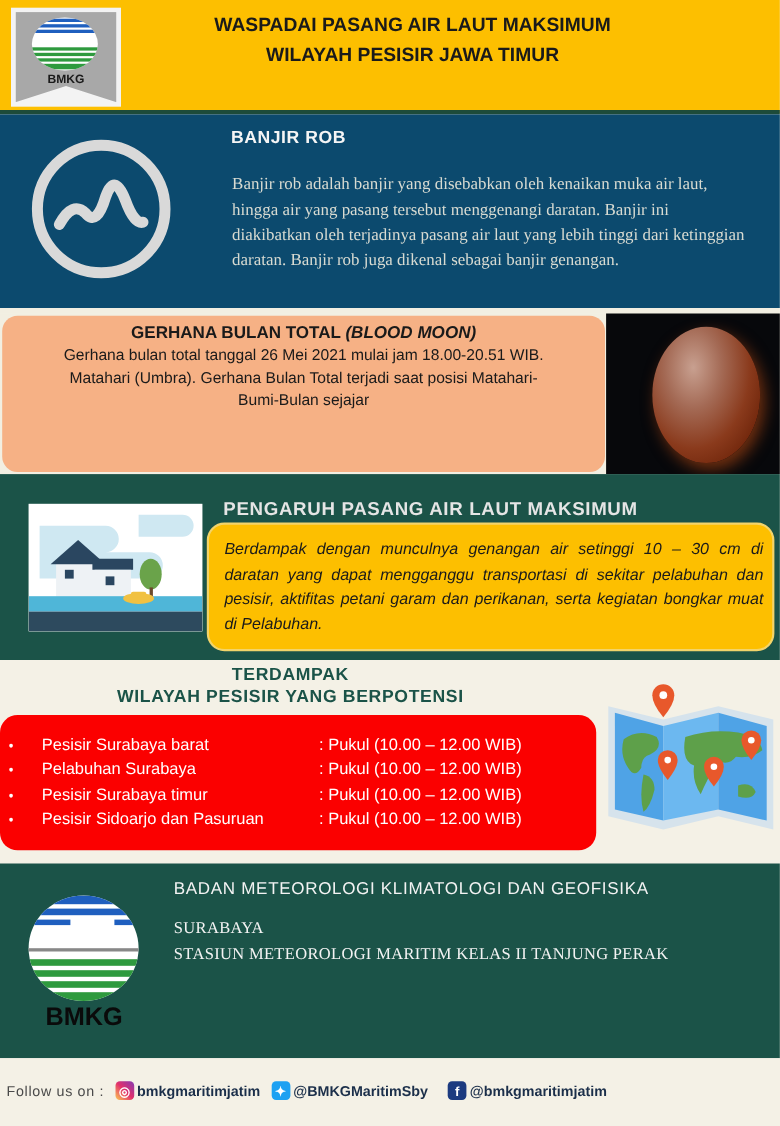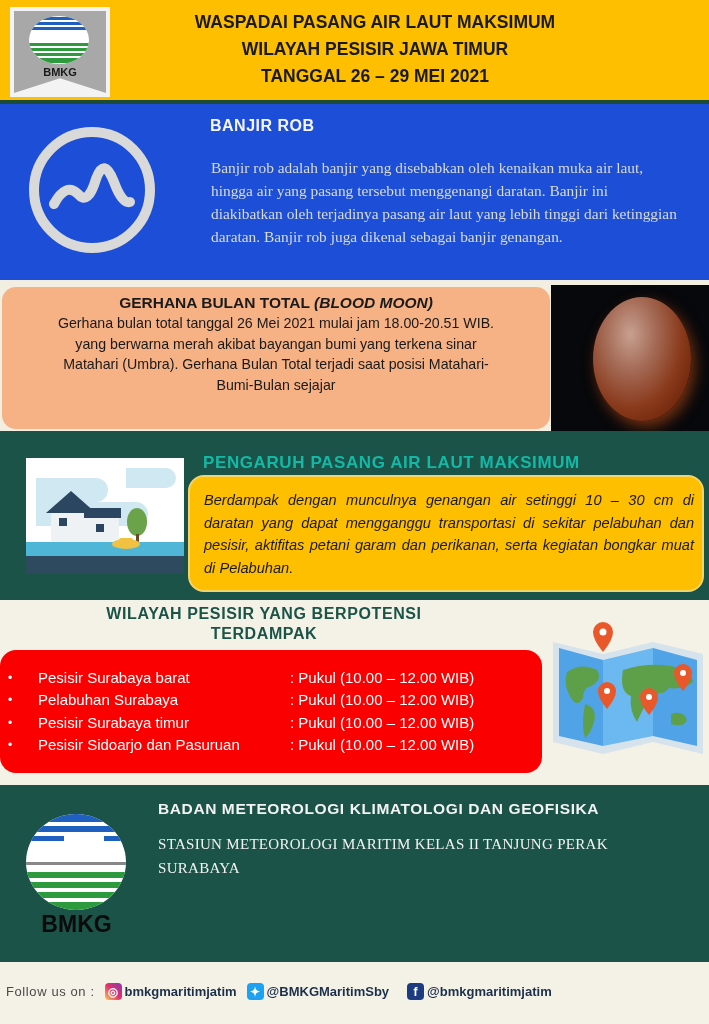--- a/index.html
+++ b/index.html
@@ -8,58 +8,58 @@
   
   .header { position: absolute; left: 0; top: 0; width: 709px; height: 103px; background: #fdbf00; }
   .header-logo { position: absolute; left: 10px; top: 7px; width: 100px; height: 90px; background: #f3f3f3; }
   .header-logo .shield { position: absolute; left: 4px; top: 4px; width: 92px; height: 82px; background: #a8a8a8; clip-path: polygon(0 0,100% 0,100% 100%,50% 82%,0 100%); }
   .header-logo .globe { position: absolute; left: 18px; top: 8px; width: 62px; height: 50px; }
   .header-logo .bmkg { position: absolute; left: 0; width: 100%; top: 59px; text-align: center; font-weight: bold; font-size: 11px; color: #1a1a1a; }
   .header-titles { position: absolute; left: 110px; top: 9px; width: 490px; text-align: center; color: #1a1a1a; font-weight: bold; font-size: 17.5px; line-height: 27px; padding-left: 40px; }
   .header-bar { position: absolute; left: 0; top: 100px; width: 709px; height: 4px; background: #1d4b3a; }
 
   
-  .sec-rob { position: absolute; left: 0; top: 104px; width: 709px; height: 176px; background: #1d4ed8; }
+  .sec-rob { position: absolute; left: 0; top: 104px; width: 709px; height: 176px; background: #0c4a6e; }
   .rob-icon { position: absolute; left: 26px; top: 20px; width: 132px; height: 132px; }
   .rob-title { position: absolute; left: 210px; top: 13px; color: #f5f5f5; font-weight: bold; font-size: 16px; letter-spacing: 0.5px; }
   .rob-body { position: absolute; left: 211px; top: 52px; width: 470px; color: #d8dbd2; font-family: "Liberation Serif", serif; font-size: 15.4px; line-height: 23px; }
   .rob-gap { position: absolute; left: 0; top: 280px; width: 709px; height: 5px; background: #f2efe2; }
 
   
   .sec-moon { position: absolute; left: 0; top: 285px; width: 709px; height: 146px; background: #f2efe2; }
   .moon-box { position: absolute; left: 2px; top: 2px; width: 548px; height: 142px; background: #f6b185; border-radius: 14px; text-align: center; color: #1a1a1a; }
   .moon-title { font-weight: bold; font-size: 15.5px; margin-top: 6px; line-height: 20px; }
   .moon-title i { font-style: italic; }
   .moon-body { font-size: 14.2px; line-height: 20.5px; padding: 0 10px; }
   .moon-photo { position: absolute; left: 551px; top: 0px; width: 158px; height: 146px; background: #07080b; overflow: hidden; }
   .moon-orb { position: absolute; left: 42px; top: 12px; width: 98px; height: 124px; border-radius: 50%;
     background: radial-gradient(ellipse at 38% 30%, #c8a090 0%, #a46a55 30%, #8a3a1c 60%, #6b2208 85%, #3a1204 100%); box-shadow: 4px 6px 14px rgba(200,80,20,0.55); }
 
   
   .sec-effect { position: absolute; left: 0; top: 431px; width: 709px; height: 169px; background: #1b5348; }
   .effect-img { position: absolute; left: 26px; top: 27px; width: 158px; height: 116px; background: #ffffff; overflow: hidden; }
-  .effect-title { position: absolute; left: 203px; top: 22px; color: #14b8a6; font-weight: bold; font-size: 17px; letter-spacing: 0.6px; }
+  .effect-title { position: absolute; left: 203px; top: 22px; color: #e5e5e5; font-weight: bold; font-size: 17px; letter-spacing: 0.6px; }
   .effect-box { position: absolute; left: 188px; top: 44px; width: 516px; height: 117px; background: #fdbf00; border-radius: 16px; border: 2px solid #f3d46a; font-style: italic; }
   .effect-body { position: absolute; left: 14px; top: 12px; width: 490px; color: #1a1a1a; font-size: 14.6px; line-height: 22.5px; text-align: justify; }
 
   
   .sec-region { position: absolute; left: 0; top: 600px; width: 709px; height: 185px; background: #f4f1e6; }
   .region-title { position: absolute; left: 60px; top: 4px; width: 408px; text-align: center; color: #1b5348; font-weight: bold; font-size: 16px; line-height: 20px; letter-spacing: 0.6px; }
   .region-box { position: absolute; left: 0; top: 50px; width: 542px; height: 123px; background: #fb0000; border-radius: 16px; }
   .region-list { position: absolute; left: 8px; top: 17px; list-style: none; color: #ffffff; font-size: 15px; line-height: 22.3px; }
   .region-list li { display: flex; }
   .region-list .bullet { width: 30px; font-size: 12px; }
   .region-list .place { width: 252px; }
   .region-map { position: absolute; left: 545px; top: 14px; width: 160px; height: 160px; }
 
   
   .sec-org { position: absolute; left: 0; top: 785px; width: 709px; height: 177px; background: #1b5348; }
   .org-logo { position: absolute; left: 24px; top: 27px; width: 105px; height: 130px; }
   .org-logo .bmkg { position: absolute; left: 0; top: 99px; width: 100%; text-align: center; font-weight: bold; font-size: 23px; color: #0a0a0a; }
-  .org-name { position: absolute; left: 158px; top: 15px; color: #f3f3f3; font-weight: bold; font-size: 15.5px; letter-spacing: 0.6px; }
+  .org-name { position: absolute; left: 158px; top: 15px; color: #f3f3f3; font-weight: normal; font-size: 15.5px; letter-spacing: 0.6px; }
   .org-station { position: absolute; left: 158px; top: 47px; width: 540px; color: #f3f3f3; font-family: "Liberation Serif", serif; font-size: 15px; line-height: 24px; letter-spacing: 0.3px; }
   .org-addr { position: absolute; left: 158px; top: 117px; color: #d8dbd2; font-family: "Liberation Serif", serif; font-size: 14px; line-height: 21.5px; }
 
   
   .sec-social { position: absolute; left: 0; top: 962px; width: 709px; height: 62px; background: #f4f1e6; }
   .social-row { position: absolute; left: 6px; top: 21px; display: flex; align-items: center; font-size: 13px; color: #1b2f4a; font-weight: bold; }
   .follow { font-weight: normal; color: #4a4a4a; font-size: 13px; margin-right: 10px; letter-spacing: 0.6px; }
   .social-item { display: flex; align-items: center; margin-right: 10px; }
   .sicon { width: 17px; height: 17px; border-radius: 4px; margin-right: 3px; display: inline-flex; align-items: center; justify-content: center; color: #fff; font-size: 12px; font-weight: bold; }
   .ig { background: linear-gradient(45deg, #fdcb52, #e1306c 50%, #833ab4); }
@@ -87,21 +87,20 @@
         <rect x="0" y="33" width="62" height="3" fill="#2e9a3e"></rect>
         <rect x="0" y="38" width="62" height="3" fill="#2e9a3e"></rect>
         <rect x="0" y="43" width="62" height="5" fill="#2e9a3e"></rect>
       </g>
     </svg>
     <div class="bmkg">BMKG</div>
   </div>
   <div class="header-titles">
     <div>WASPADAI PASANG AIR LAUT MAKSIMUM</div>
     <div>WILAYAH PESISIR JAWA TIMUR</div>
-    <div>TANGGAL 26 – 29 MEI 2021</div>
   </div>
 </div>
 <div class="header-bar"></div>
 
 <div class="sec-rob">
   <svg class="rob-icon" viewBox="0 0 132 132">
     <circle cx="66" cy="66" r="58" fill="none" stroke="#d9d9d9" stroke-width="10"></circle>
     <path d="M28 80 Q40 58 52 70 Q62 82 70 55 Q78 32 88 58 Q96 80 104 78" fill="none" stroke="#d9d9d9" stroke-width="10" stroke-linecap="round"></path>
   </svg>
   <div class="rob-title">BANJIR ROB</div>
@@ -110,21 +109,20 @@
 <div class="rob-gap"></div>
 
 <div class="sec-moon">
   <div class="moon-box">
     <div class="moon-title">
       <span>GERHANA BULAN TOTAL</span>
       <i>(BLOOD MOON)</i>
     </div>
     <div class="moon-body">
       <div>Gerhana bulan total tanggal 26 Mei 2021 mulai jam 18.00-20.51 WIB.</div>
-      <div>yang berwarna merah akibat  bayangan bumi yang terkena sinar</div>
       <div>Matahari (Umbra). Gerhana  Bulan Total terjadi  saat  posisi  Matahari-</div>
       <div>Bumi-Bulan sejajar</div>
     </div>
   </div>
   <div class="moon-photo">
     <div class="moon-orb"></div>
   </div>
 </div>
 
 <div class="sec-effect">
@@ -148,22 +146,22 @@
     </svg>
   </div>
   <div class="effect-title">PENGARUH PASANG AIR LAUT MAKSIMUM</div>
   <div class="effect-box">
     <div class="effect-body">Berdampak dengan munculnya genangan air setinggi 10 – 30 cm di daratan yang dapat mengganggu transportasi di sekitar pelabuhan dan pesisir, aktifitas petani garam dan perikanan, serta kegiatan bongkar muat di Pelabuhan.</div>
   </div>
 </div>
 
 <div class="sec-region">
   <div class="region-title">
+    <div>TERDAMPAK</div>
     <div>WILAYAH PESISIR YANG BERPOTENSI</div>
-    <div>TERDAMPAK</div>
   </div>
   <div class="region-box">
     <ul class="region-list">
       <li>
         <span class="bullet">•</span>
         <span class="place">Pesisir Surabaya barat</span>
         <span>: Pukul (10.00 – 12.00 WIB)</span>
       </li>
       <li>
         <span class="bullet">•</span>
@@ -224,22 +222,22 @@
         <rect x="0" y="60" width="105" height="6" fill="#2e9a3e"></rect>
         <rect x="0" y="70" width="105" height="6" fill="#2e9a3e"></rect>
         <rect x="0" y="80" width="105" height="6" fill="#2e9a3e"></rect>
         <rect x="0" y="90" width="105" height="10" fill="#2e9a3e"></rect>
       </g>
     </svg>
     <div class="bmkg">BMKG</div>
   </div>
   <div class="org-name">BADAN METEOROLOGI KLIMATOLOGI DAN GEOFISIKA</div>
   <div class="org-station">
+    <div>SURABAYA</div>
     <div>STASIUN METEOROLOGI MARITIM KELAS II TANJUNG PERAK</div>
-    <div>SURABAYA</div>
   </div>
 </div>
 
 <div class="sec-social">
   <div class="social-row">
     <span class="follow">Follow us on :</span>
     <span class="social-item">
       <span class="sicon ig">◎</span>
       <span>bmkgmaritimjatim</span>
     </span>

